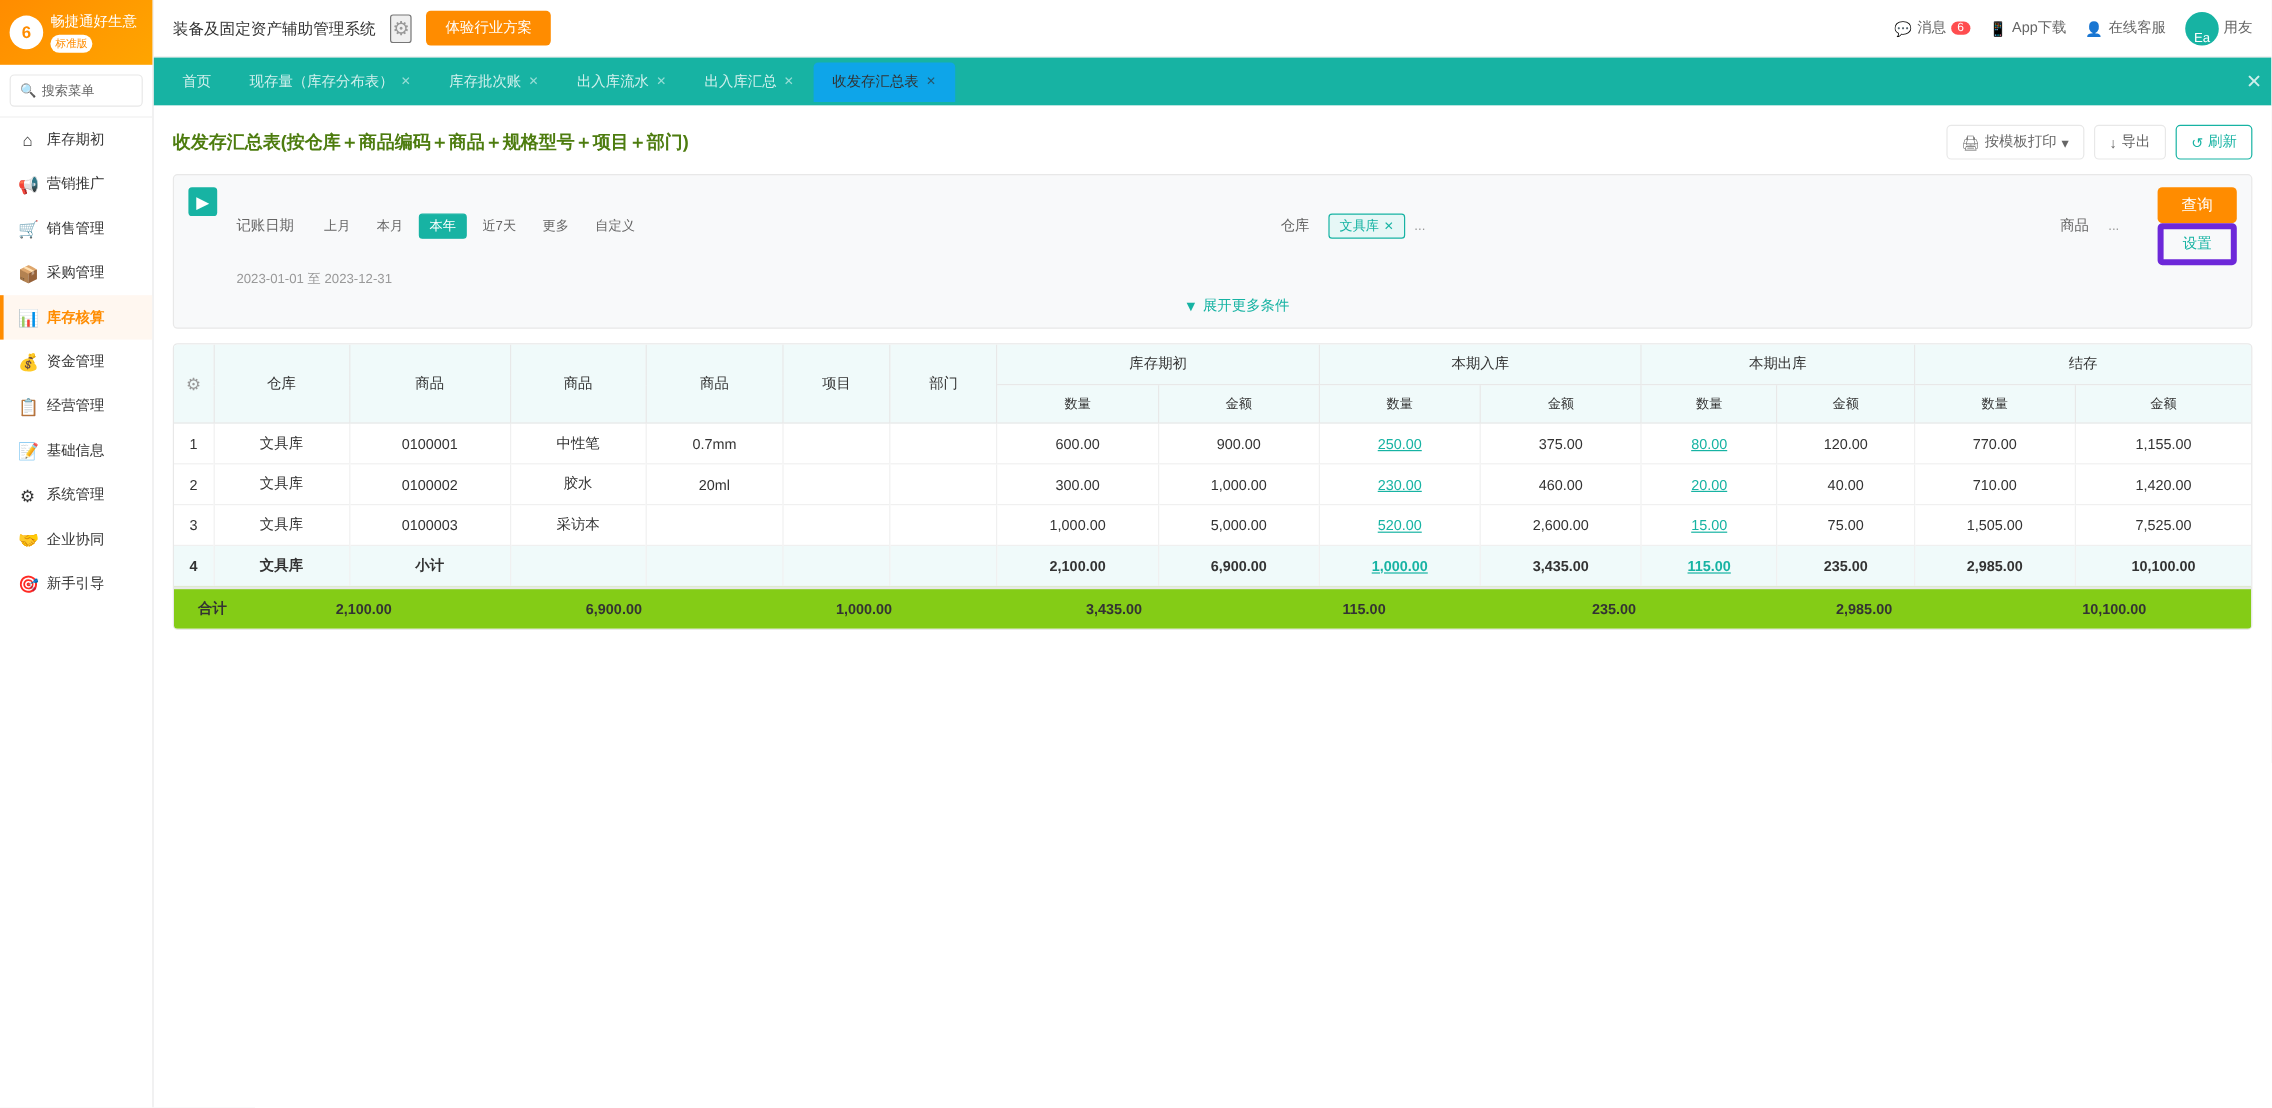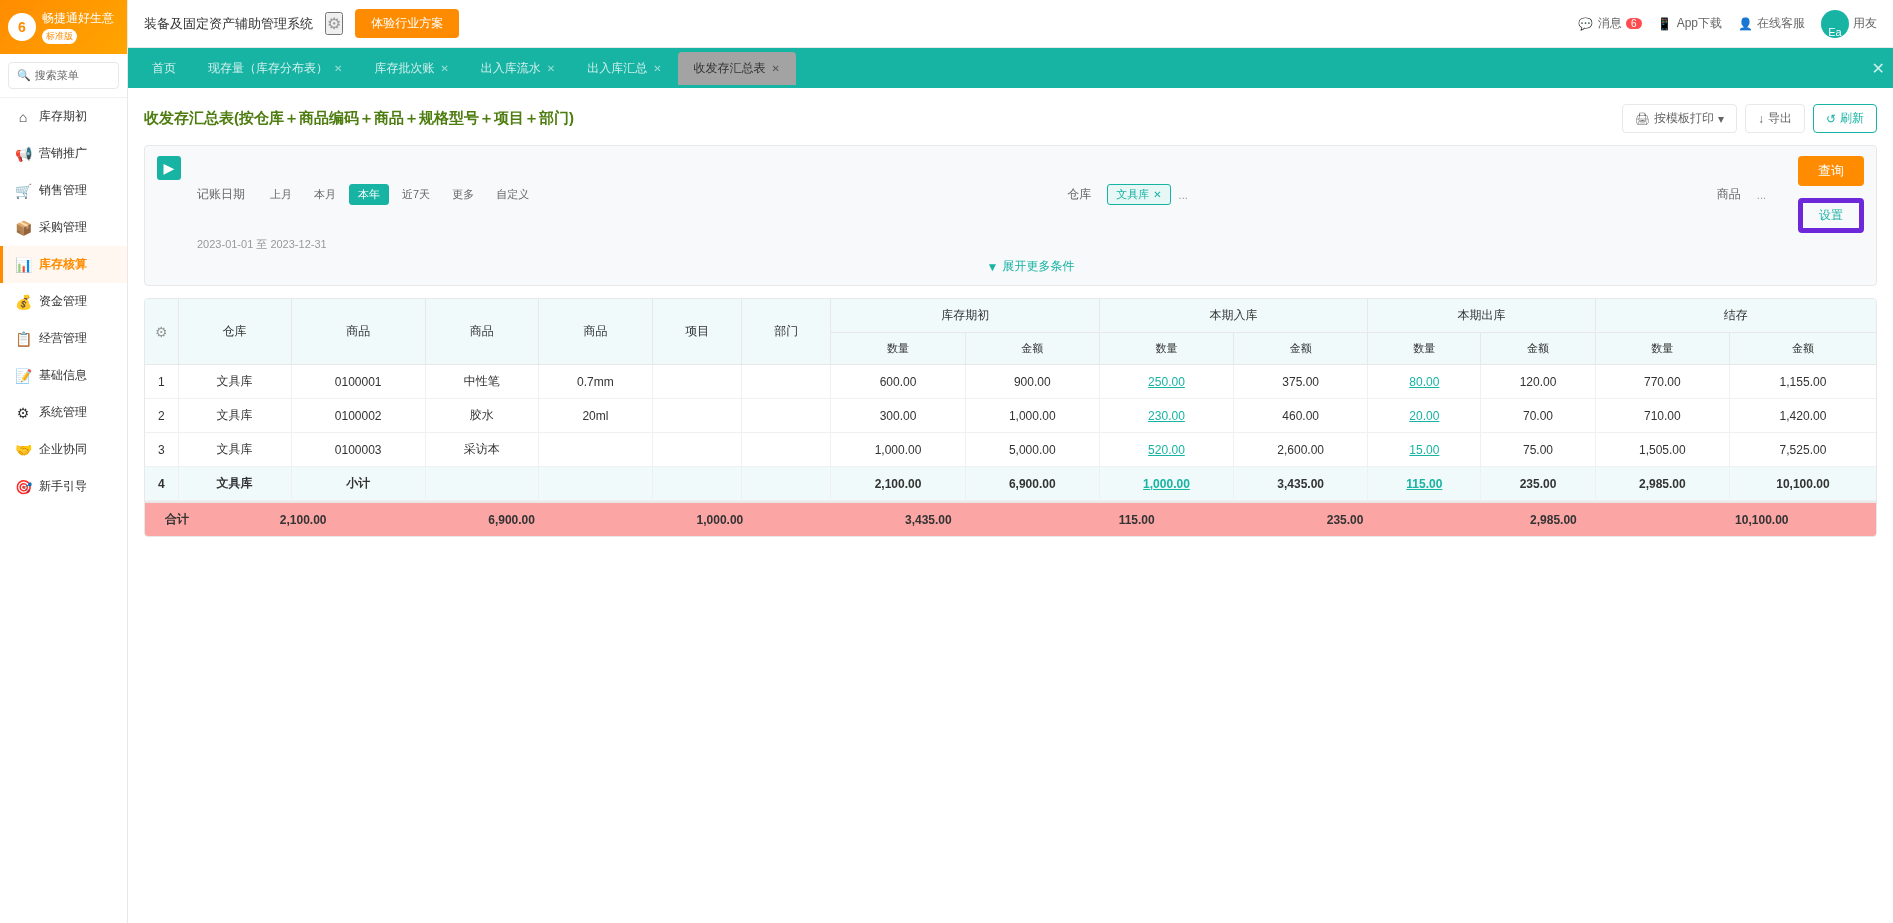--- a/index.html
+++ b/index.html
@@ -25,21 +25,21 @@
     .topbar-title { color: #333; font-size: 13px; font-weight: 500; }
     .topbar-gear { color: #999; font-size: 16px; cursor: pointer; }
     .topbar-experience { background: #ff8c00; color: #fff; border: none; border-radius: 4px; padding: 6px 16px; font-size: 12px; cursor: pointer; }
     .topbar-right { margin-left: auto; display: flex; align-items: center; gap: 16px; color: #666; font-size: 12px; }
     .topbar-right-item { display: flex; align-items: center; gap: 4px; cursor: pointer; }
     .badge-red { background: #ff4d4f; color: #fff; border-radius: 8px; padding: 0 4px; font-size: 10px; min-width: 16px; text-align: center; }
 
     
     .tabbar { background: #17b3a3; display: flex; align-items: center; padding: 0 8px; min-height: 40px; flex-shrink: 0; }
     .tab { padding: 8px 16px; color: #fff; cursor: pointer; font-size: 12px; display: flex; align-items: center; gap: 6px; border-radius: 4px 4px 0 0; opacity: 0.8; }
-    .tab.active { background: #a3a3a3; color: #333; opacity: 1; }
+    .tab.active { background: #0ea5e9; color: #333; opacity: 1; }
     .tab-close { font-size: 10px; opacity: 0.7; }
     .tabbar-close-all { margin-left: auto; color: #fff; font-size: 16px; cursor: pointer; opacity: 0.8; }
 
     
     .content { flex: 1; overflow-y: auto; background: #f5f7fa; padding: 0; }
     .content-inner { background: #fff; margin: 0; padding: 16px; min-height: 100%; }
 
     
     .page-header { display: flex; align-items: center; justify-content: space-between; margin-bottom: 12px; }
     .page-title { font-size: 15px; font-weight: 600; color: #4d7c0f; }
@@ -74,21 +74,21 @@
     .data-table tbody tr { border-bottom: 1px solid #f0f0f0; }
     .data-table tbody td { padding: 8px 10px; text-align: center; color: #333; border-right: 1px solid #f0f0f0; white-space: nowrap; }
     .data-table tbody td:last-child { border-right: none; }
     .data-table .subtotal-row { background: #f0fafa; font-weight: 600; }
     .data-table .subtotal-row td { color: #333; }
     .link-text { color: #17b3a3; text-decoration: underline; cursor: pointer; }
     .th-group { border-bottom: 1px solid #e8e8e8; }
     .th-sub { font-size: 11px; }
 
     
-    .table-footer { background: #fca5a5; border-top: 2px solid #e8e8e8; padding: 8px 10px; display: flex; align-items: center; }
+    .table-footer { background: #84cc16; border-top: 2px solid #e8e8e8; padding: 8px 10px; display: flex; align-items: center; }
     .table-footer .footer-label { color: #333; font-weight: 600; padding: 0 10px; }
     .footer-values { display: flex; flex: 1; }
     .footer-val { flex: 1; text-align: center; font-weight: 600; color: #333; padding: 0 10px; }
 
     .col-setting { width: 32px; }
     .gear-icon-btn { background: none; border: none; cursor: pointer; color: #999; font-size: 14px; }
   </style>
 </head>
 <body>
 
@@ -257,21 +257,21 @@
                   <span>文具库</span>
                   <span class="filter-tag-close">✕</span>
                 </span>
                 <span class="filter-more">...</span>
               </div>
               <div style="flex:1;"></div>
               <span class="filter-label">商品</span>
               <div class="filter-goods">
                 <span class="filter-more">...</span>
               </div>
-              <div style="display:flex;flex-direction:column;gap:12px;margin-left:16px;">
+              <div style="display:flex;flex-direction:column;gap:0;margin-left:16px;">
                 <button class="btn-query">查询</button>
                 <button class="btn-setting">设置</button>
               </div>
             </div>
             <div style="color:#999;font-size:11px;margin-top:4px;margin-left:0;">2023-01-01 至 2023-12-31</div>
             <div class="filter-expand">
               <button class="expand-btn">
                 <span>▼</span>
                 <span>展开更多条件</span>
               </button>
@@ -355,21 +355,21 @@
               <td>0100002</td>
               <td>胶水</td>
               <td>20ml</td>
               <td></td>
               <td></td>
               <td>300.00</td>
               <td>1,000.00</td>
               <td><span class="link-text">230.00</span></td>
               <td>460.00</td>
               <td><span class="link-text">20.00</span></td>
-              <td>70.00</td>
+              <td>40.00</td>
               <td>710.00</td>
               <td>1,420.00</td>
             </tr>
 
             <tr>
               <td>3</td>
               <td>文具库</td>
               <td>0100003</td>
               <td>采访本</td>
               <td></td>

